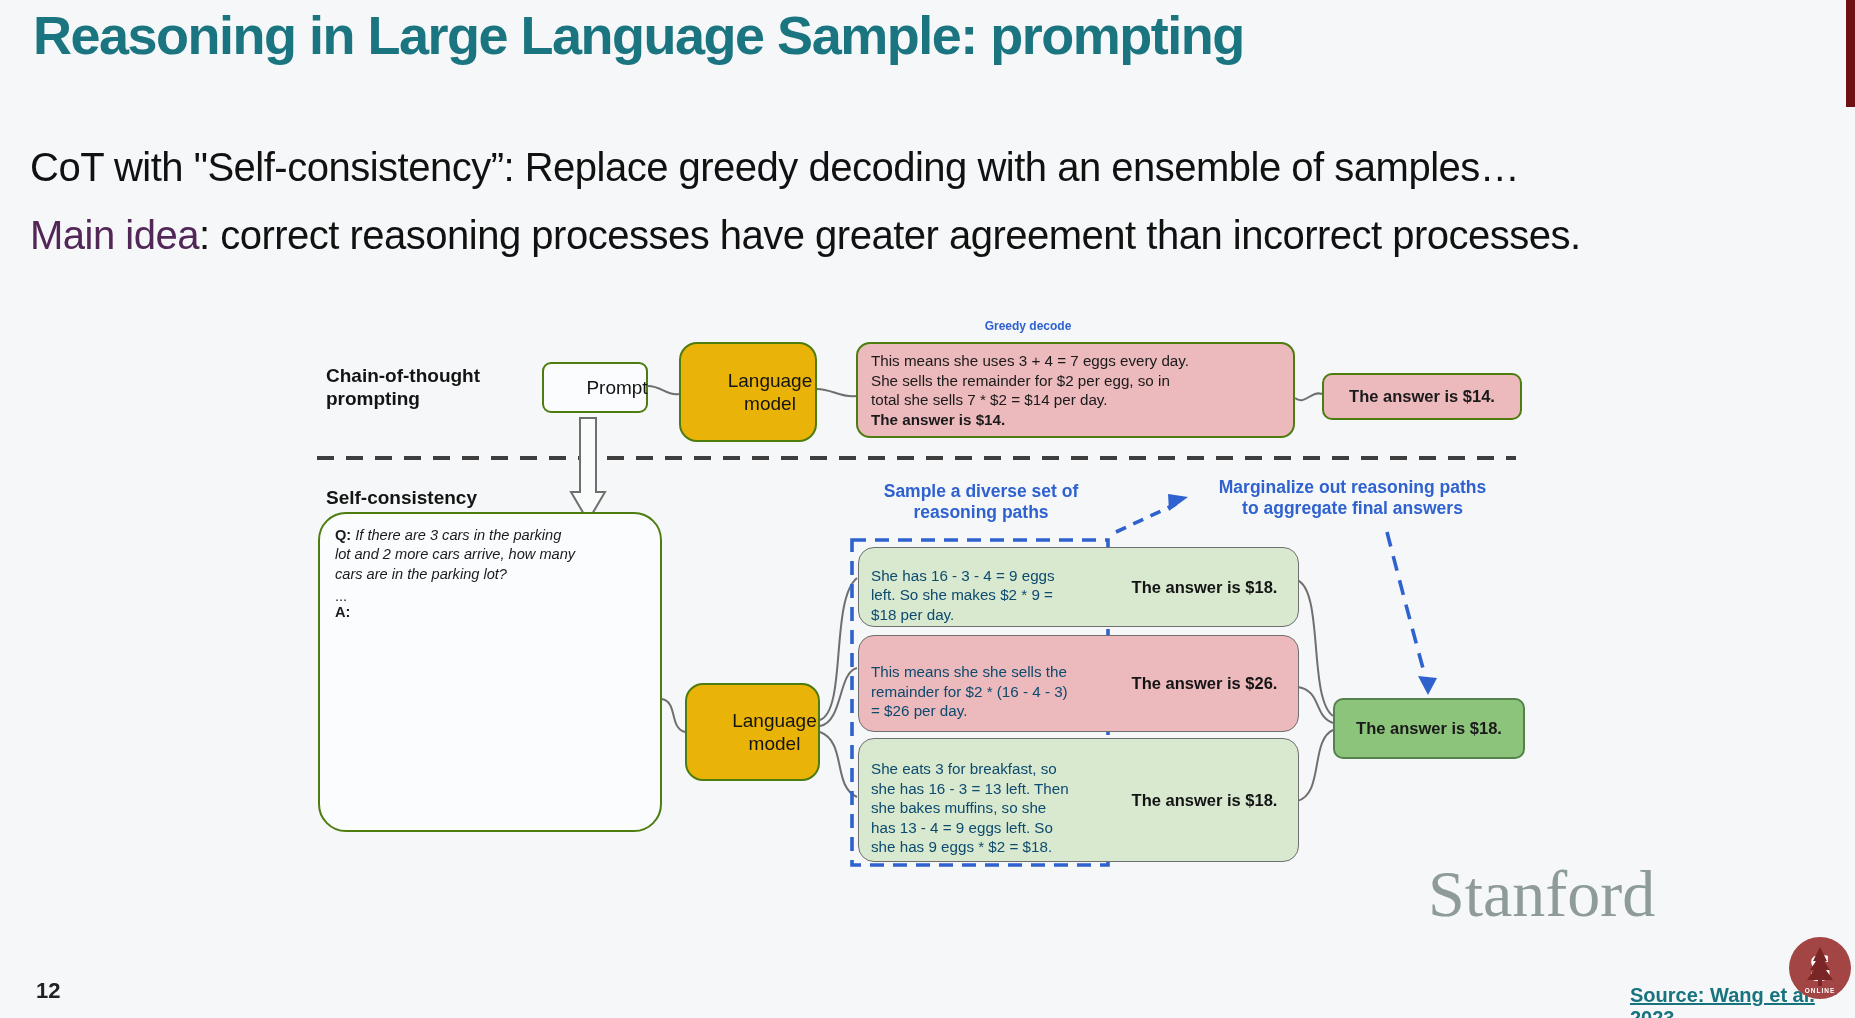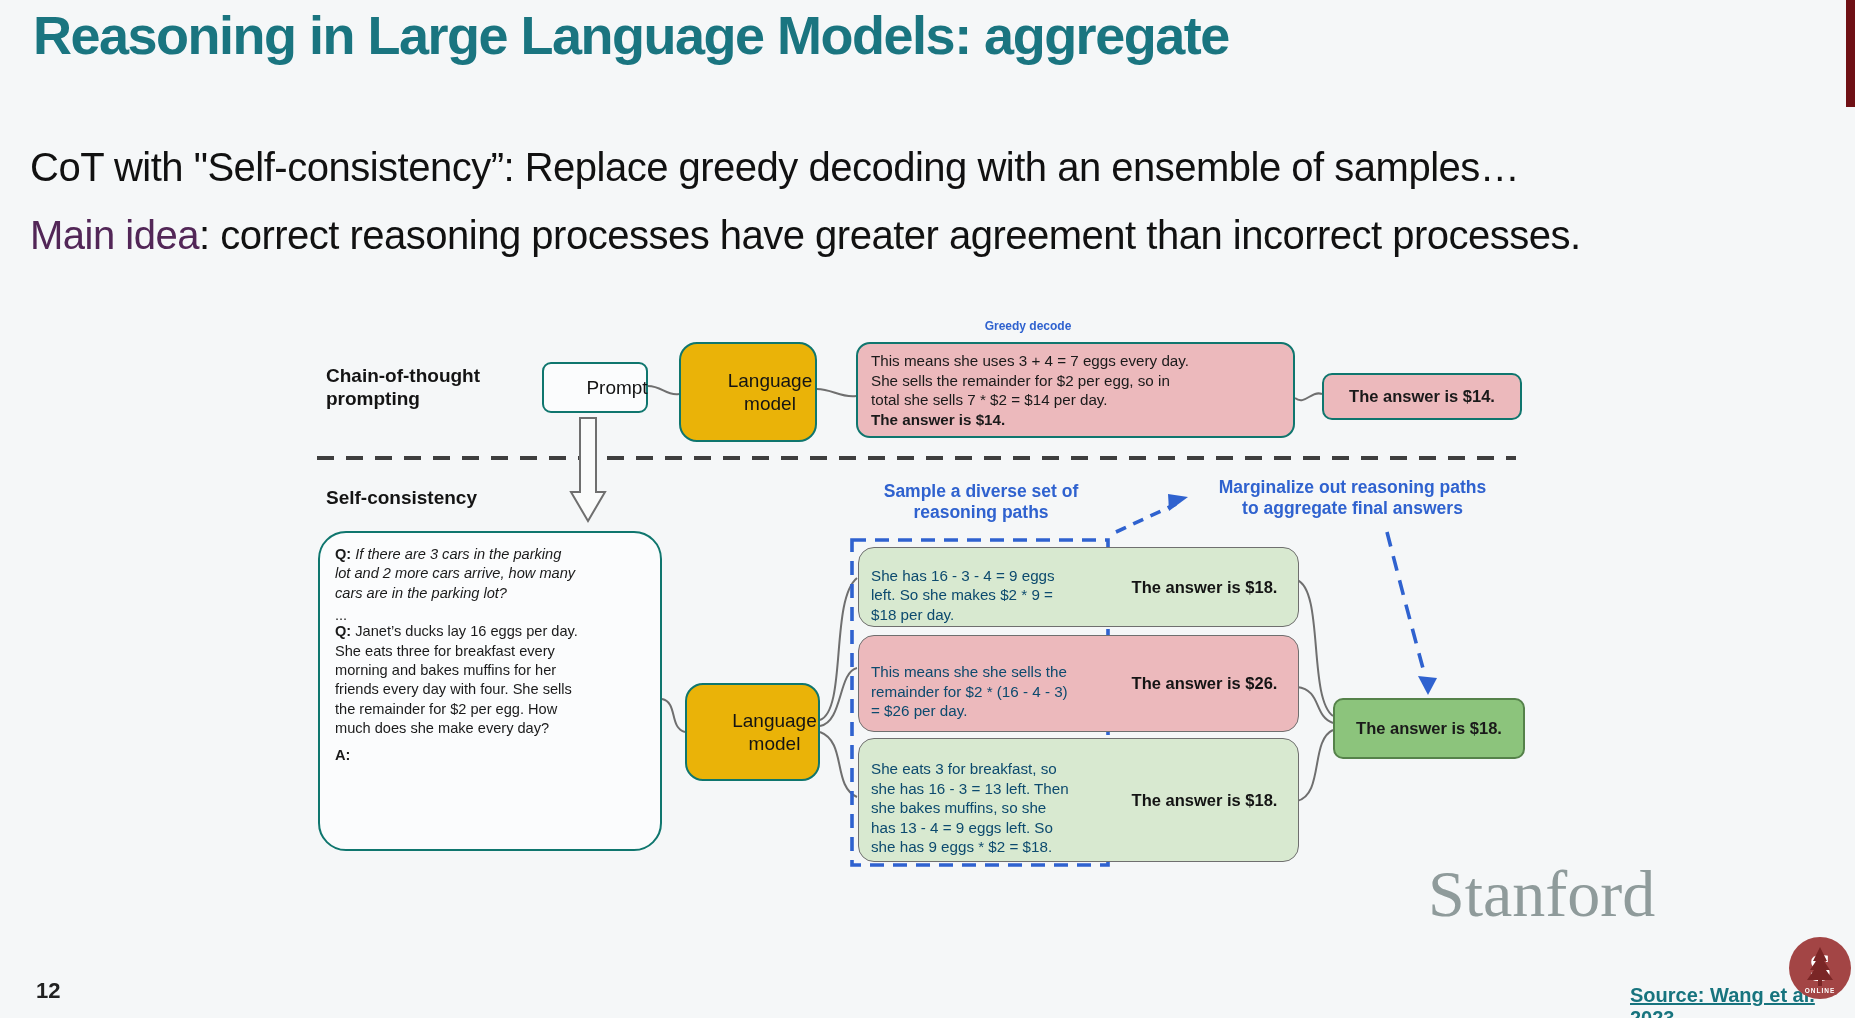--- a/index.html
+++ b/index.html
@@ -16,21 +16,21 @@
     letter-spacing:-1.5px; color:#1a7580;
   }
   .subtitle{font-size:40px; color:#111; letter-spacing:-0.5px;}
   .sub1{left:30px; top:145px;}
   .sub2{left:30px; top:213px;}
   .main-idea{color:#522657;}
 
   .red-bar{right:0; top:0; width:9px; height:107px; background:#6f1015;}
 
   
-  .box{box-sizing:border-box; border:2px solid #0f766e;}
+  .box{box-sizing:border-box; border:2px solid #4d7c0f;}
   .white-box{background:#fbfcfd; border-radius:9px;}
   .gray-box{background:#eab308; border-radius:18px;}
   .pink-box{background:#ecb9bc;}
   .green-box{background:#d8e9d0;}
   .center-txt{display:flex; align-items:center; justify-content:center; text-align:center;}
 
   .diagram-label{font-size:19px; font-weight:700; line-height:23px; color:#141414;}
   .node-label{font-size:19px; line-height:23px; color:#141414;padding-left:44px;}
   .blue-label{font-size:17.5px; font-weight:700; line-height:21px; color:#2f62cf; text-align:center;}
 
@@ -43,21 +43,21 @@
   .answer-text{
     position:absolute; left:258px; right:6px; top:0; bottom:0;
     display:flex; align-items:center; justify-content:center;
     font-size:16.5px; font-weight:700; color:#141414;
   }
   .greedy-box{
     left:856px; top:342px; width:439px; height:96px; border-radius:14px;
     padding:7px 0 0 13px; font-size:15.2px; line-height:19.5px;
   }
   .qa-box{
-    left:318px; top:531px; width:344px; height:320px; border-radius:28px;
+    left:318px; top:512px; width:344px; height:320px; border-radius:28px;
     padding:12px 12px 0 15px; font-size:14.6px; line-height:19.4px;
   }
   .qa-box p{margin:0 0 7px 0;}
   .qa-box .ell{margin:0 0 2px 0; line-height:10px;}
 
   .final-box{
     left:1333px; top:698px; width:188px; height:57px;
     background:#8cc47c; border:2px solid #55824a; border-radius:10px;
     font-size:16.5px; font-weight:700;
   }
@@ -74,21 +74,21 @@
     color:#17747e; text-decoration:underline; cursor:pointer;
   }
   .logo{left:1789px; top:937px; width:62px; height:62px;}
   svg.overlay{left:0; top:0; pointer-events:none;}
 </style>
 </head>
 <body>
 
 <div class="slide">
 
-  <div class="abs title">Reasoning in Large Language Models: aggregate</div>
+  <div class="abs title">Reasoning in Large Language Sample: prompting</div>
   <div class="abs subtitle sub1">CoT with "Self-consistency”: Replace greedy decoding with an ensemble of samples…</div>
   <div class="abs subtitle sub2"><span class="main-idea">Main idea</span><span>: correct reasoning processes have greater agreement than incorrect processes.</span></div>
   <div class="abs red-bar"></div>
 
   <svg class="abs overlay" width="1855" height="1018" viewBox="0 0 1855 1018">
 
     <path d="M317,458 H1516" stroke="#3e3e3e" stroke-width="4" stroke-dasharray="17 12" fill="none"></path>
 
     <path d="M648,386 C662,386 666,396 679,394" stroke="#6f6f6f" stroke-width="2" fill="none"></path>
     <path d="M817,389 C832,389 841,398 856,396" stroke="#6f6f6f" stroke-width="2" fill="none"></path>
@@ -130,26 +130,20 @@
   <div class="abs blue-label preline" style="left:1180px; top:477px; width:345px;">Marginalize out reasoning paths
 to aggregate final answers</div>
   <div class="abs blue-label preline" style="left:841px; top:481px; width:280px;">Sample a diverse set of
 reasoning paths</div>
 
   <div class="abs box white-box qa-box" style="border-radius:28px;">
     <p><b>Q:</b> <i class="preline">If there are 3 cars in the parking
 lot and 2 more cars arrive, how many
 cars are in the parking lot?</i></p>
     <p class="ell">...</p>
-    <p><b>Q:</b> <span class="preline">Janet’s ducks lay 16 eggs per day.
-She eats three for breakfast every
-morning and bakes muffins for her
-friends every day with four. She sells
-the remainder for $2 per egg. How
-much does she make every day?</span></p>
     <p><b>A:</b></p>
   </div>
 
   <div class="abs box gray-box center-txt node-label preline" style="left:685px; top:683px; width:135px; height:98px;">Language
 model</div>
 
   <div class="abs reason-row green-box" style="left:858px; top:547px; width:439px; height:78px;">
     <div class="reason-text preline">She has 16 - 3 - 4 = 9 eggs
 left. So she makes $2 * 9 =
 $18 per day.</div>

